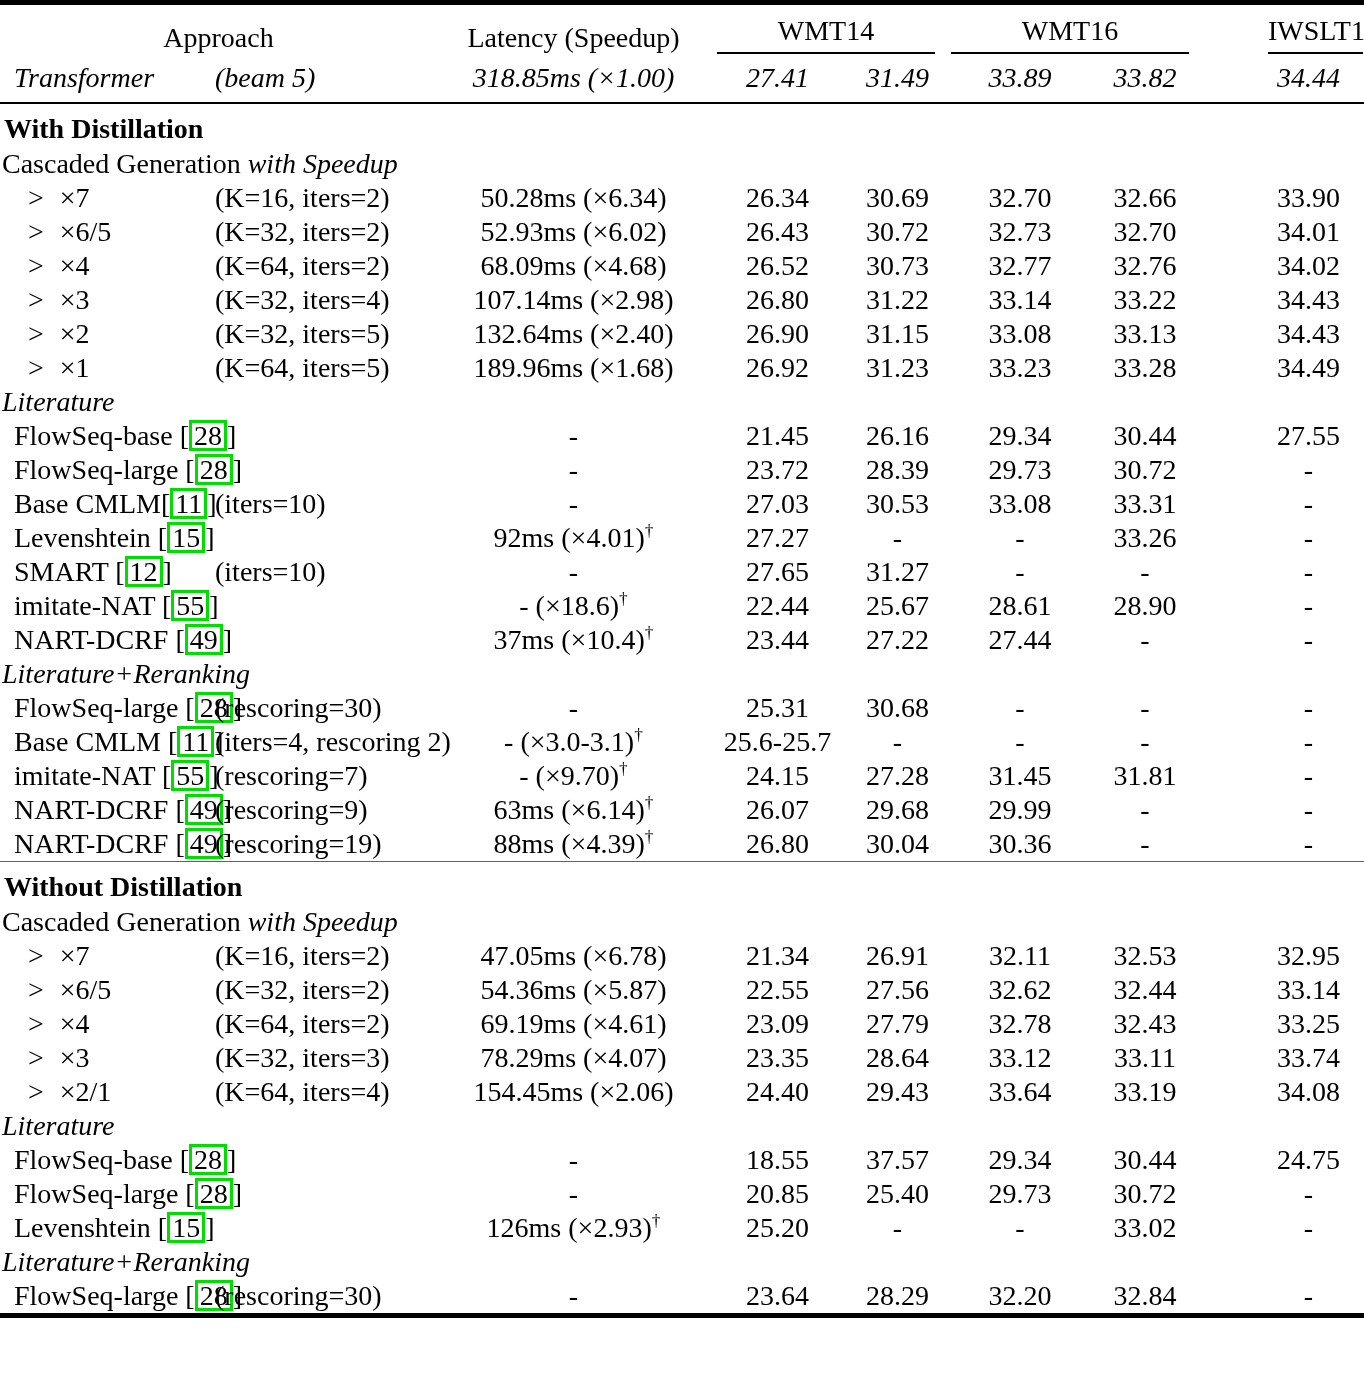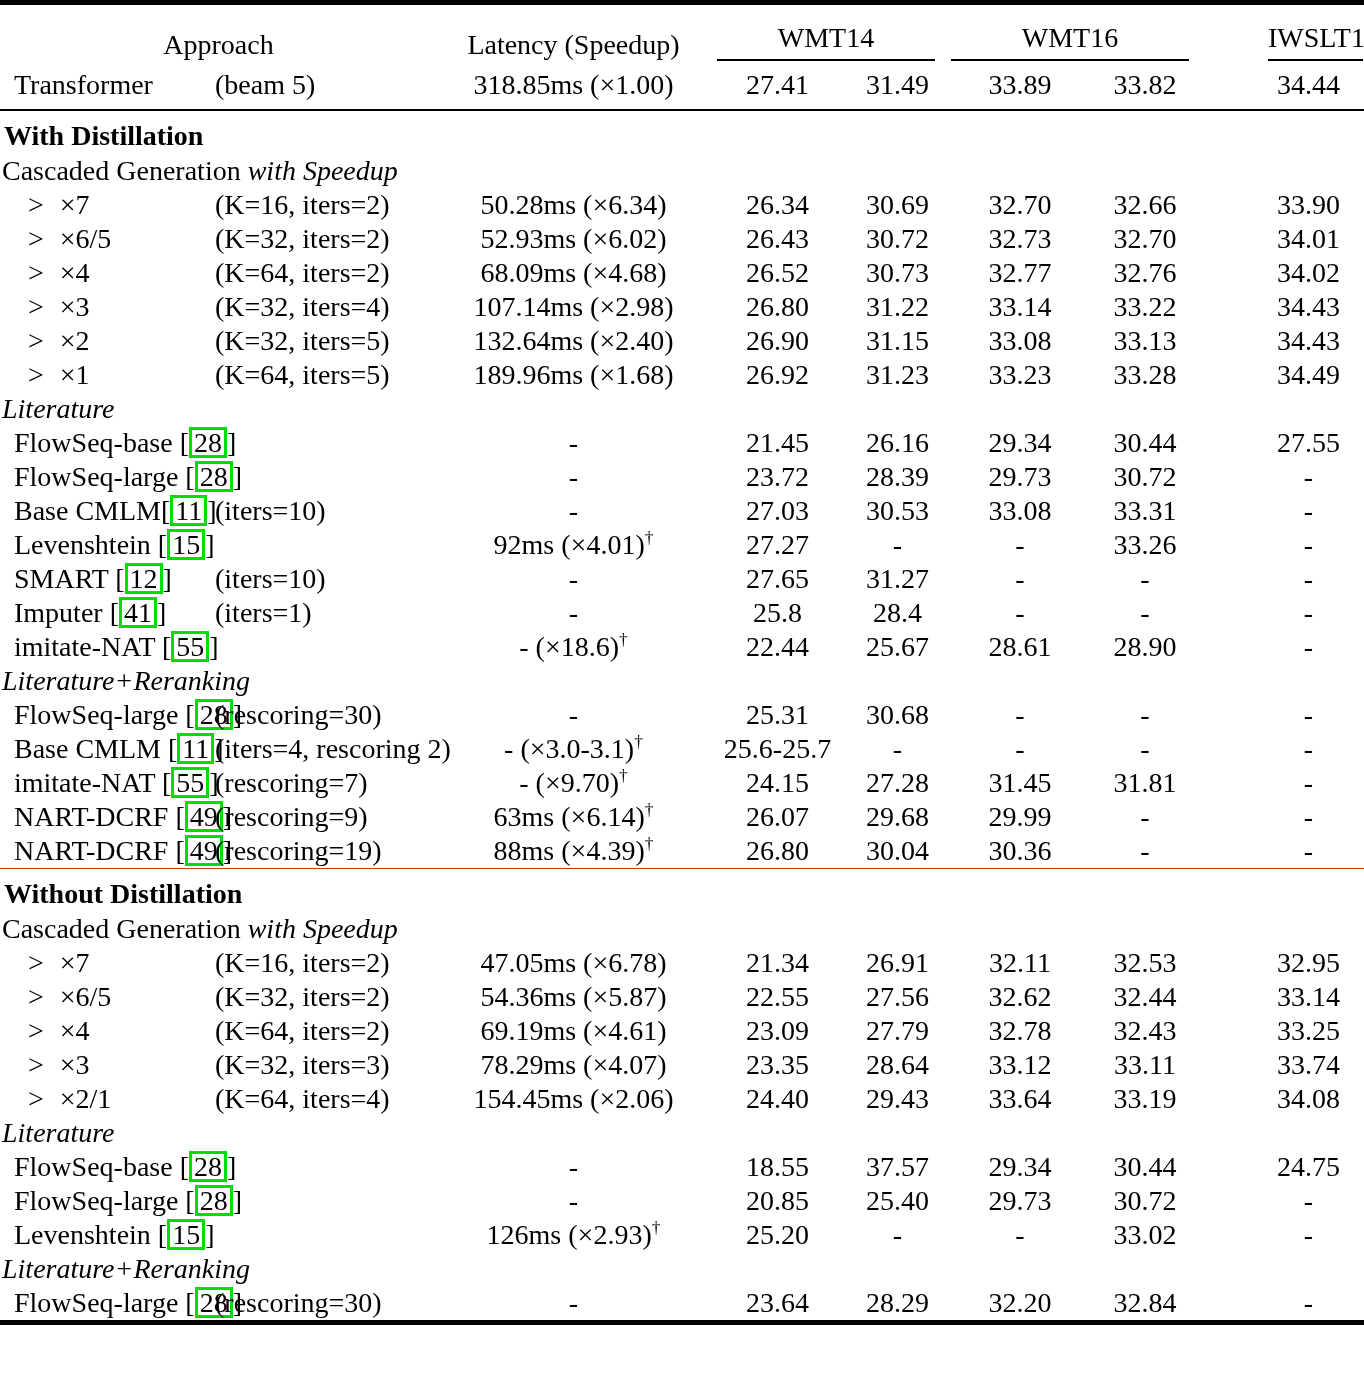--- a/index.html
+++ b/index.html
@@ -22,32 +22,32 @@
   
   thead th { text-align: center; }
   thead tr.h1 th { padding-top: 10px; line-height: 32px; }
   thead tr.h2 th { line-height: 30px; padding-bottom: 8px; border-bottom: 2px solid #000; }
   th.approach { text-align: center; }
   th.model-h, th.settings-h { text-align: left; }
   th.model-h { padding-left: 14px; }
   th.settings-h { padding-left: 12px; }
   .grp-inner { border-bottom: 2px solid #000; padding-bottom: 5px; }
   th.g1 .grp-inner { margin: 0 14px 0 6px; }
-  th.g2 .grp-inner { margin: 7px 10px 0 0; }
+  th.g2 .grp-inner { margin: 0 10px 0 0; }
   th.g3 .grp-inner { margin: 0 0 0 67px; }
 
   
   tbody td { line-height: 32px; padding: 1px 0; }
   td.model { text-align: left; padding-left: 14px; }
   td.settings { text-align: left; padding-left: 12px; }
   td.latency { text-align: center; }
   td.score { text-align: center; }
   td.iwslt, th.iwslt { padding-left: 53px; }
 
-  tr.baseline-row td { padding-top: 7px; padding-bottom: 8px; border-bottom: 2px solid #000; }
+  tr.baseline-row td { padding-top: 7px; padding-bottom: 8px; border-bottom: 2px solid #000; font-style: italic; }
   tr.rule-above td { border-top: 1px solid #c2410c; }
   tr.section-row td { font-weight: bold; padding-left: 4px; padding-top: 9px; padding-bottom: 2px; }
   tr.subsection-row td { padding-left: 2px; }
   tr.italic-row td { font-style: italic; padding-left: 2px; }
   .it { font-style: italic; text-align: right; }
   .math { word-spacing: 9px; }
   tr.math-row td.model { padding-left: 28px; }
 
   .cite {
     display: inline-block;
@@ -212,37 +212,37 @@
           <td class="model"><span>SMART</span> [<span class="cite">12</span>]</td>
           <td class="settings">(iters=10)</td>
           <td class="latency">-</td>
           <td class="score">27.65</td>
           <td class="score">31.27</td>
           <td class="score">-</td>
           <td class="score">-</td>
           <td class="score iwslt">-</td>
         </tr>
         <tr>
-          <td class="model"><span>Imputer</span> [<span class="cite">41</span>]</td>
-          <td class="settings">(iters=1)</td>
-          <td class="latency">-</td>
-          <td class="score">25.8</td>
-          <td class="score">28.4</td>
-          <td class="score">-</td>
-          <td class="score">-</td>
-          <td class="score iwslt">-</td>
-        </tr>
-        <tr>
           <td class="model"><span>imitate-NAT</span> [<span class="cite">55</span>]</td>
           <td class="settings"></td>
           <td class="latency">- (×18.6)<sup class="dagger">†</sup></td>
           <td class="score">22.44</td>
           <td class="score">25.67</td>
           <td class="score">28.61</td>
           <td class="score">28.90</td>
+          <td class="score iwslt">-</td>
+        </tr>
+        <tr>
+          <td class="model"><span>NART-DCRF</span> [<span class="cite">49</span>]</td>
+          <td class="settings"></td>
+          <td class="latency">37ms (×10.4)<sup class="dagger">†</sup></td>
+          <td class="score">23.44</td>
+          <td class="score">27.22</td>
+          <td class="score">27.44</td>
+          <td class="score">-</td>
           <td class="score iwslt">-</td>
         </tr>
         <tr class="italic-row">
           <td colspan="8">Literature+Reranking</td>
         </tr>
         <tr>
           <td class="model"><span>FlowSeq-large</span> [<span class="cite">28</span>]</td>
           <td class="settings">(rescoring=30)</td>
           <td class="latency">-</td>
           <td class="score">25.31</td>

